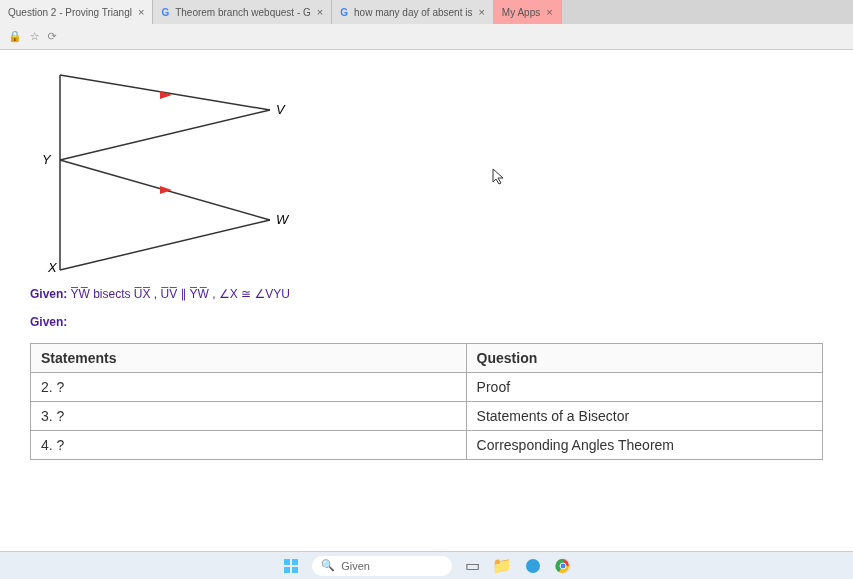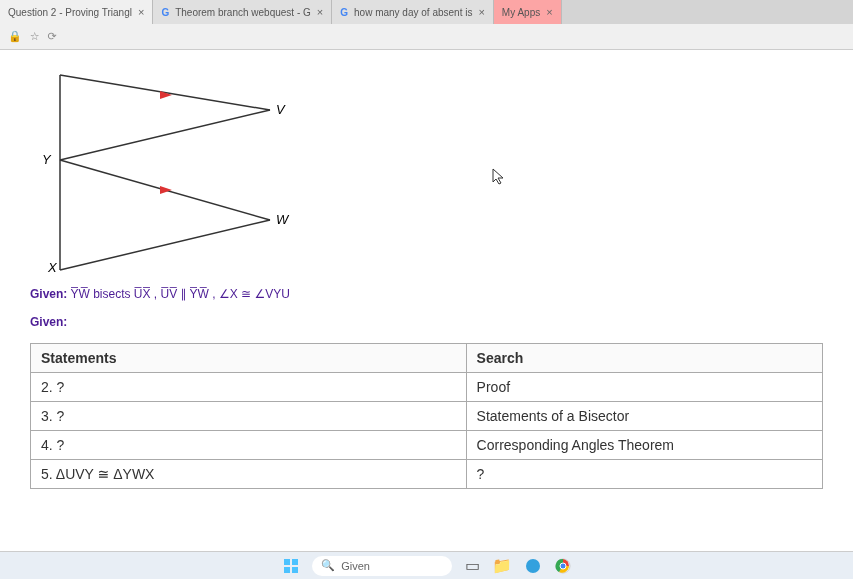--- a/index.html
+++ b/index.html
@@ -89,37 +89,33 @@
 
 
   <div class="problem-text">
     <b>Given:</b>
   </div>
 
   <table class="proof-table">
     <tbody>
         <tr>
       <th class="stmt-col">Statements</th>
-      <th>Search</th>
+      <th>Question</th>
     </tr>
     <tr>
       <td>2. ?</td>
       <td>Proof</td>
     </tr>
     <tr>
       <td>3. ?</td>
       <td>Statements of a Bisector</td>
     </tr>
     <tr>
       <td>4. ?</td>
       <td>Corresponding Angles Theorem</td>
-    </tr>
-    <tr>
-      <td>5. ΔUVY ≅ ΔYWX</td>
-      <td>?</td>
     </tr>
   </tbody>
     </table>
 
 </div>
 
 <svg class="cursor-arrow" width="14" height="18">
   <path d="M1 1 L1 14 L4 11 L7 16 L9 15 L6 10 L11 10 Z" fill="#fff" stroke="#333" stroke-width="1"></path>
 </svg>
 

